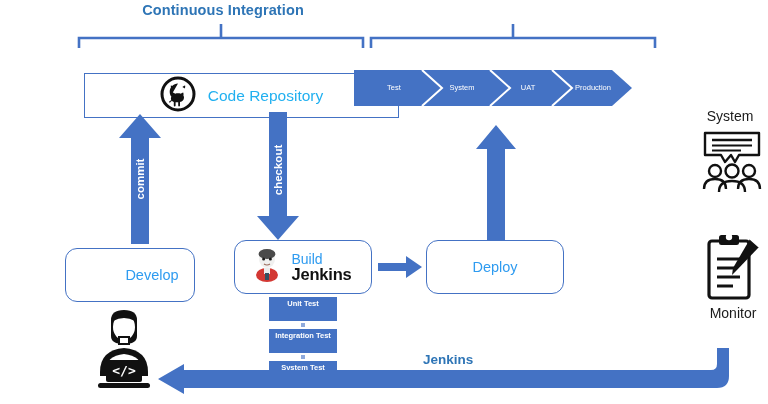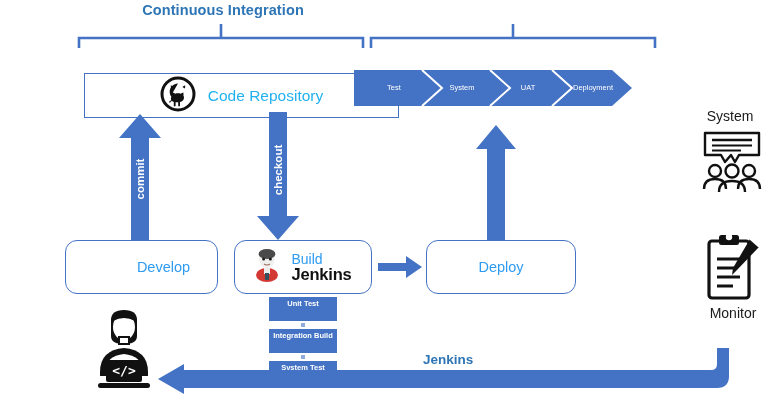--- a/index.html
+++ b/index.html
@@ -165,21 +165,21 @@
   <div class="abs" style="left:308px; top:70px;">
     <svg width="285" height="36" viewBox="0 0 285 36">
       <path d="M0,0 L258,0 L278,18 L258,36 L0,36 Z" fill="#4472C4"></path>
       <path d="M68,0 L88,18 L68,36" fill="none" stroke="#ffffff" stroke-width="2"></path>
       <path d="M136,0 L156,18 L136,36" fill="none" stroke="#ffffff" stroke-width="2"></path>
       <path d="M198,0 L218,18 L198,36" fill="none" stroke="#ffffff" stroke-width="2"></path>
     </svg>
     <div class="abs chev-label" style="left:12px; top:13px; width:56px;">Test</div>
     <div class="abs chev-label" style="left:80px; top:13px; width:56px;">System</div>
     <div class="abs chev-label" style="left:148px; top:13px; width:52px;">UAT</div>
-    <div class="abs chev-label" style="left:206px; top:13px; width:66px;">Deployment</div>
+    <div class="abs chev-label" style="left:206px; top:13px; width:66px;">Production</div>
   </div>
 
   <div class="abs" style="left:72px; top:114px;">
     <svg width="44" height="130" viewBox="0 0 44 130">
       <path d="M22,0 L43,24 L31,24 L31,130 L13,130 L13,24 L1,24 Z" fill="#4472C4"></path>
     </svg>
     <div class="abs" style="left:-11px; top:55px; width:66px; text-align:center;">
       <span class="arrow-vtext rot-ccw" style="display:inline-block;">commit</span>
     </div>
   </div>
@@ -192,21 +192,21 @@
       <span class="arrow-vtext rot-ccw" style="display:inline-block;">checkout</span>
     </div>
   </div>
 
   <div class="abs" style="left:428px; top:125px;">
     <svg width="44" height="120" viewBox="0 0 44 120">
       <path d="M22,0 L42,24 L31,24 L31,120 L13,120 L13,24 L2,24 Z" fill="#4472C4"></path>
     </svg>
   </div>
 
-  <div class="abs proc-box" style="left:19px; top:240px; width:153px; height:54px;padding-left:44px;">
+  <div class="abs proc-box" style="left:19px; top:248px; width:130px; height:54px;padding-left:44px;">
     <span class="proc-label">Develop</span>
   </div>
 
   <div class="abs proc-box" style="left:188px; top:240px; width:138px; height:54px;">
     <div class="jenkins-wrap">
       <span style="display:block;">
         <svg width="26" height="34" viewBox="0 0 26 34">
           <ellipse cx="13" cy="27" rx="11" ry="7" fill="#D33833"></ellipse>
           <path d="M6,24 L6,30 L20,30 L20,24 Z" fill="#D33833"></path>
           <rect x="10" y="20" width="6" height="6" fill="#ECECEC"></rect>
@@ -224,30 +224,30 @@
       </span>
     </div>
   </div>
 
   <div class="abs" style="left:330px; top:254px;">
     <svg width="48" height="26" viewBox="0 0 48 26">
       <path d="M2,9 L30,9 L30,2 L46,13 L30,24 L30,17 L2,17 Z" fill="#4472C4"></path>
     </svg>
   </div>
 
-  <div class="abs proc-box" style="left:380px; top:240px; width:150px; height:54px;">
+  <div class="abs proc-box" style="left:380px; top:240px; width:138px; height:54px;">
     <span class="proc-label">Deploy</span>
   </div>
 
   <div class="abs" style="left:223px; top:297px; width:68px;">
     <div class="test-chip">Unit Test</div>
     <div style="display:flex; justify-content:center; padding:2px 0;">
       <div class="chip-dot"></div>
     </div>
-    <div class="test-chip">Integration Build</div>
+    <div class="test-chip">Integration Test</div>
     <div style="display:flex; justify-content:center; padding:2px 0;">
       <div class="chip-dot"></div>
     </div>
     <div class="test-chip">System Test</div>
   </div>
 
   <div class="abs" style="left:40px; top:310px;">
     <svg width="76" height="82" viewBox="0 0 76 82">
       <path d="M25,10 Q25,0 38,0 Q51,0 51,10 L51,26 Q51,34 38,34 Q25,34 25,26 Z" fill="#111111"></path>
       <ellipse cx="38" cy="17" rx="11" ry="13" fill="#ffffff"></ellipse>

